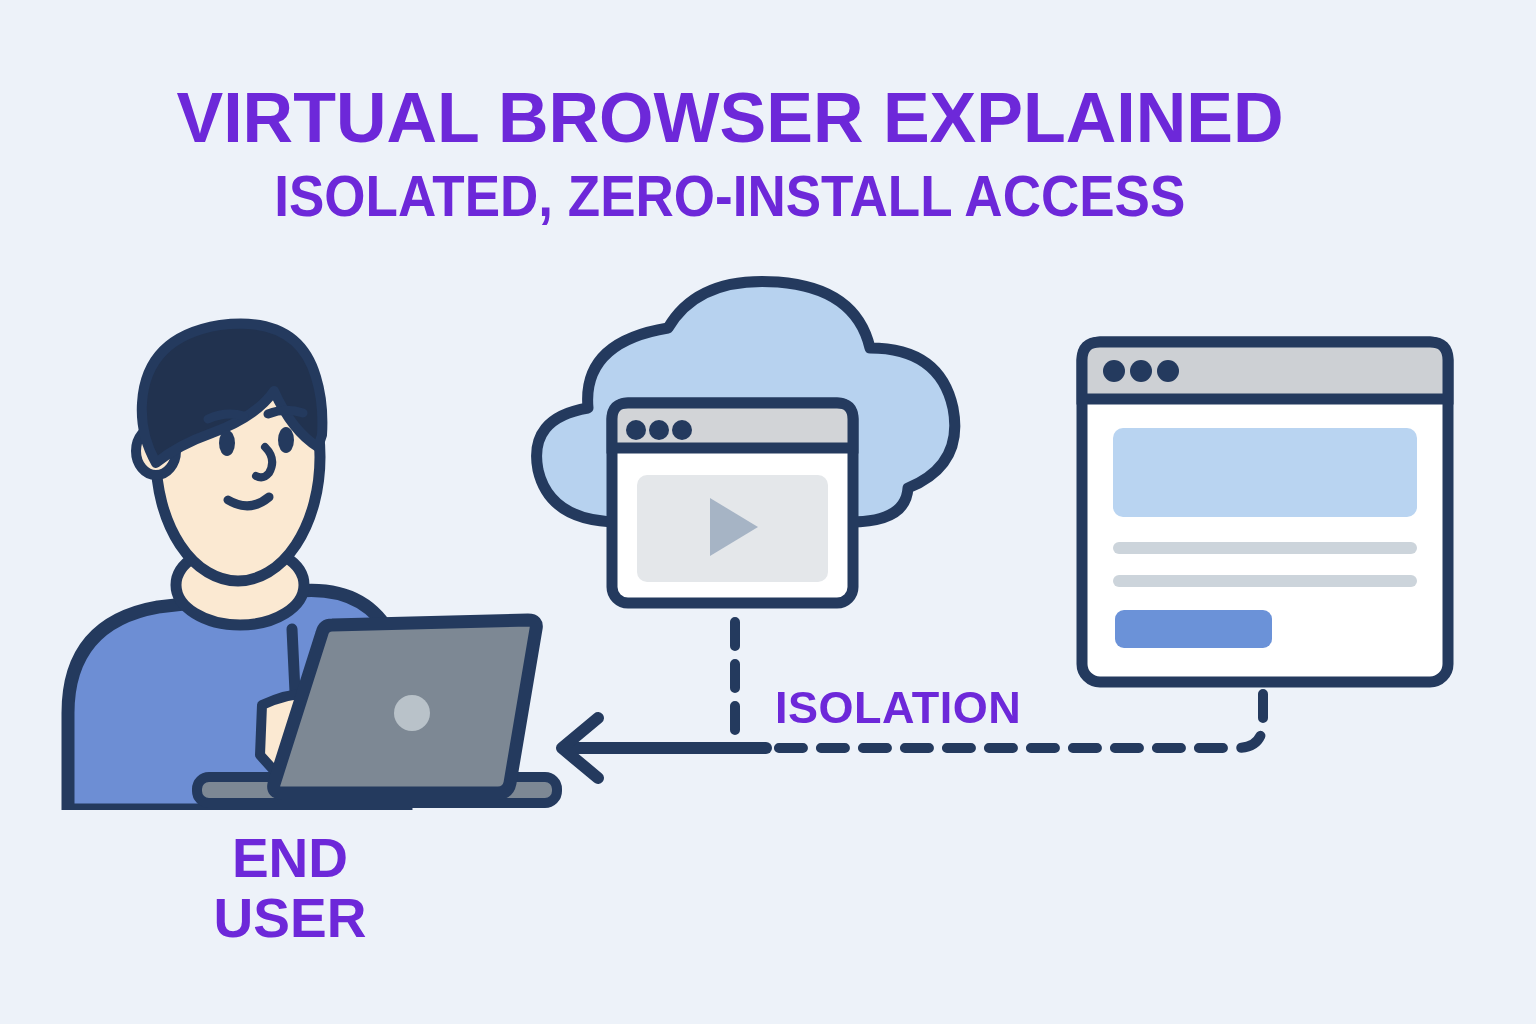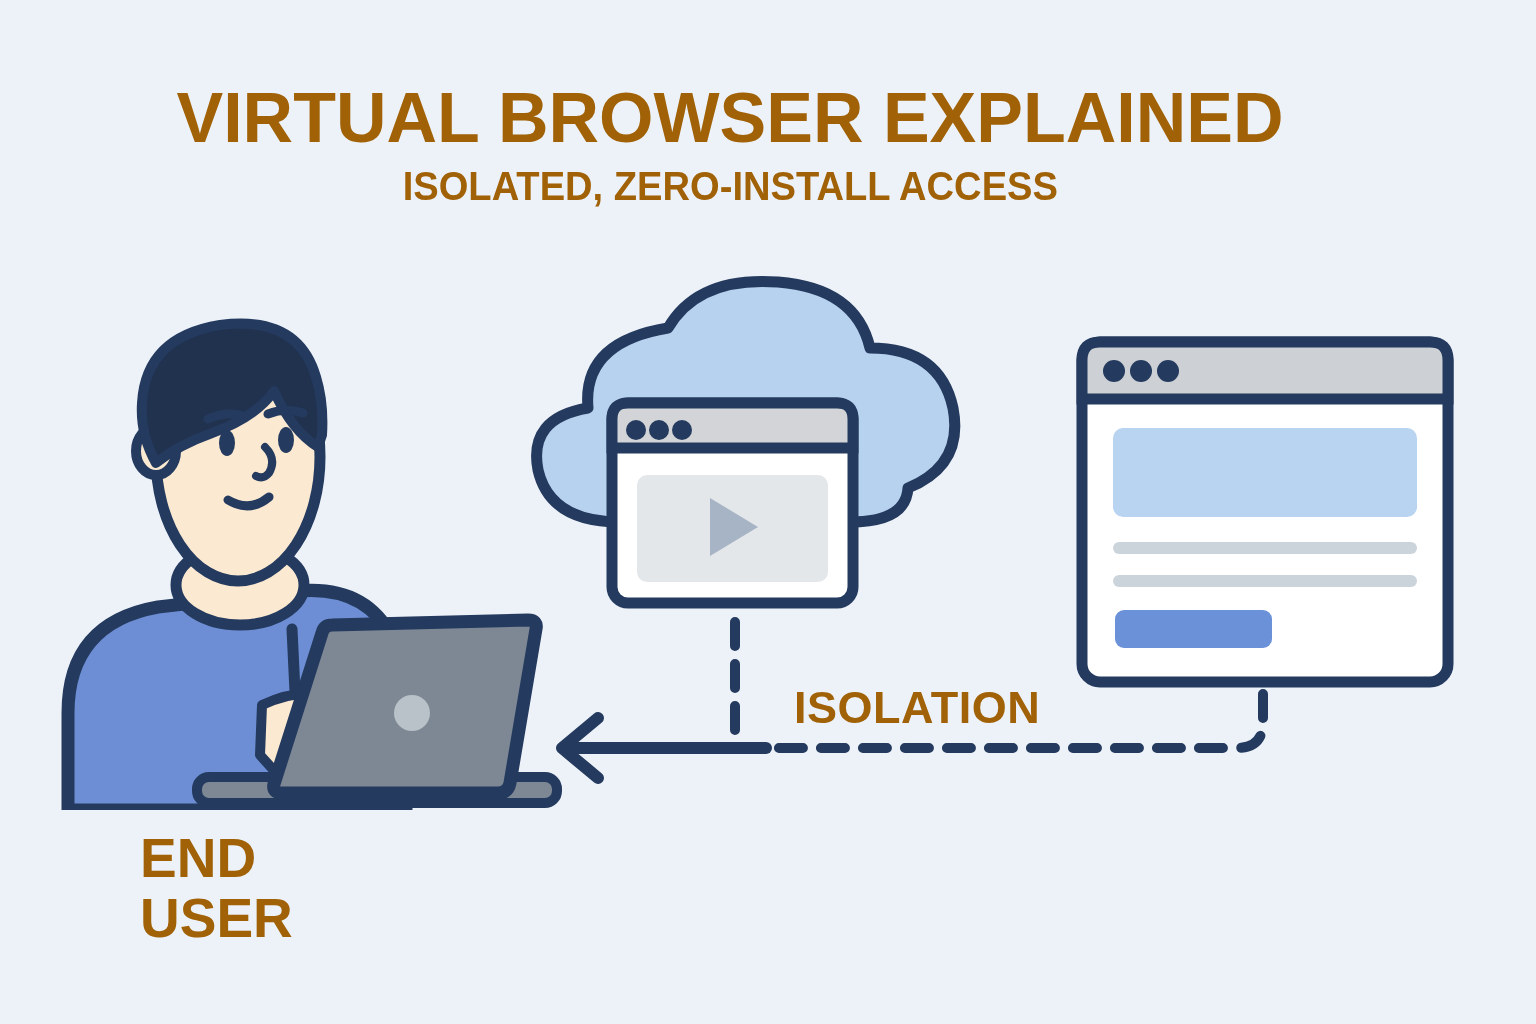--- a/index.html
+++ b/index.html
@@ -1,35 +1,35 @@
 <!DOCTYPE html>
 <html><head>
 <meta charset="utf-8">
 <style>
   html,body{margin:0;padding:0;background:#dfe6ee;}
   .canvas{
     position:relative;width:1536px;height:1024px;overflow:hidden;
     background:#edf2f9;
     font-family:"Liberation Sans", sans-serif;
-    color:#a16207;
+    color:#6d28d9;
   }
   .hwrap{position:absolute;text-align:center;white-space:nowrap;}
   .title{left:0;top:78px;width:1460px;font-size:70px;font-weight:700;letter-spacing:0px;}
-  .subtitle{left:0;top:163px;width:1460px;font-size:41px;font-weight:700;}
+  .subtitle{left:0;top:163px;width:1460px;font-size:57px;font-weight:700;}
   .subtitle .squeeze{display:inline-block;transform:scaleX(0.93);transform-origin:50% 50%;}
   .node-label{
-    position:absolute;font-size:55px;font-weight:700;
+    position:absolute;text-align:center;font-size:55px;font-weight:700;
     line-height:60px;white-space:nowrap;
   }
   .lbl-end-user{left:140px;top:828px;width:300px;}
   .lbl-virtual-browser{left:600px;top:828px;width:300px;}
   .lbl-website{left:1114px;top:828px;width:300px;}
   .isolation{
     position:absolute;left:775px;top:682px;font-size:45px;font-weight:700;
-    white-space:nowrap;letter-spacing:0.5px;margin-left:19px;
+    white-space:nowrap;letter-spacing:0.5px;
   }
   svg{position:absolute;display:block;}
   .svg-person{left:60px;top:285px;}
   .svg-cloud{left:520px;top:260px;}
   .svg-website{left:1072px;top:334px;}
   .svg-connector{left:540px;top:596px;}
 </style>
 </head>
 <body>
 

